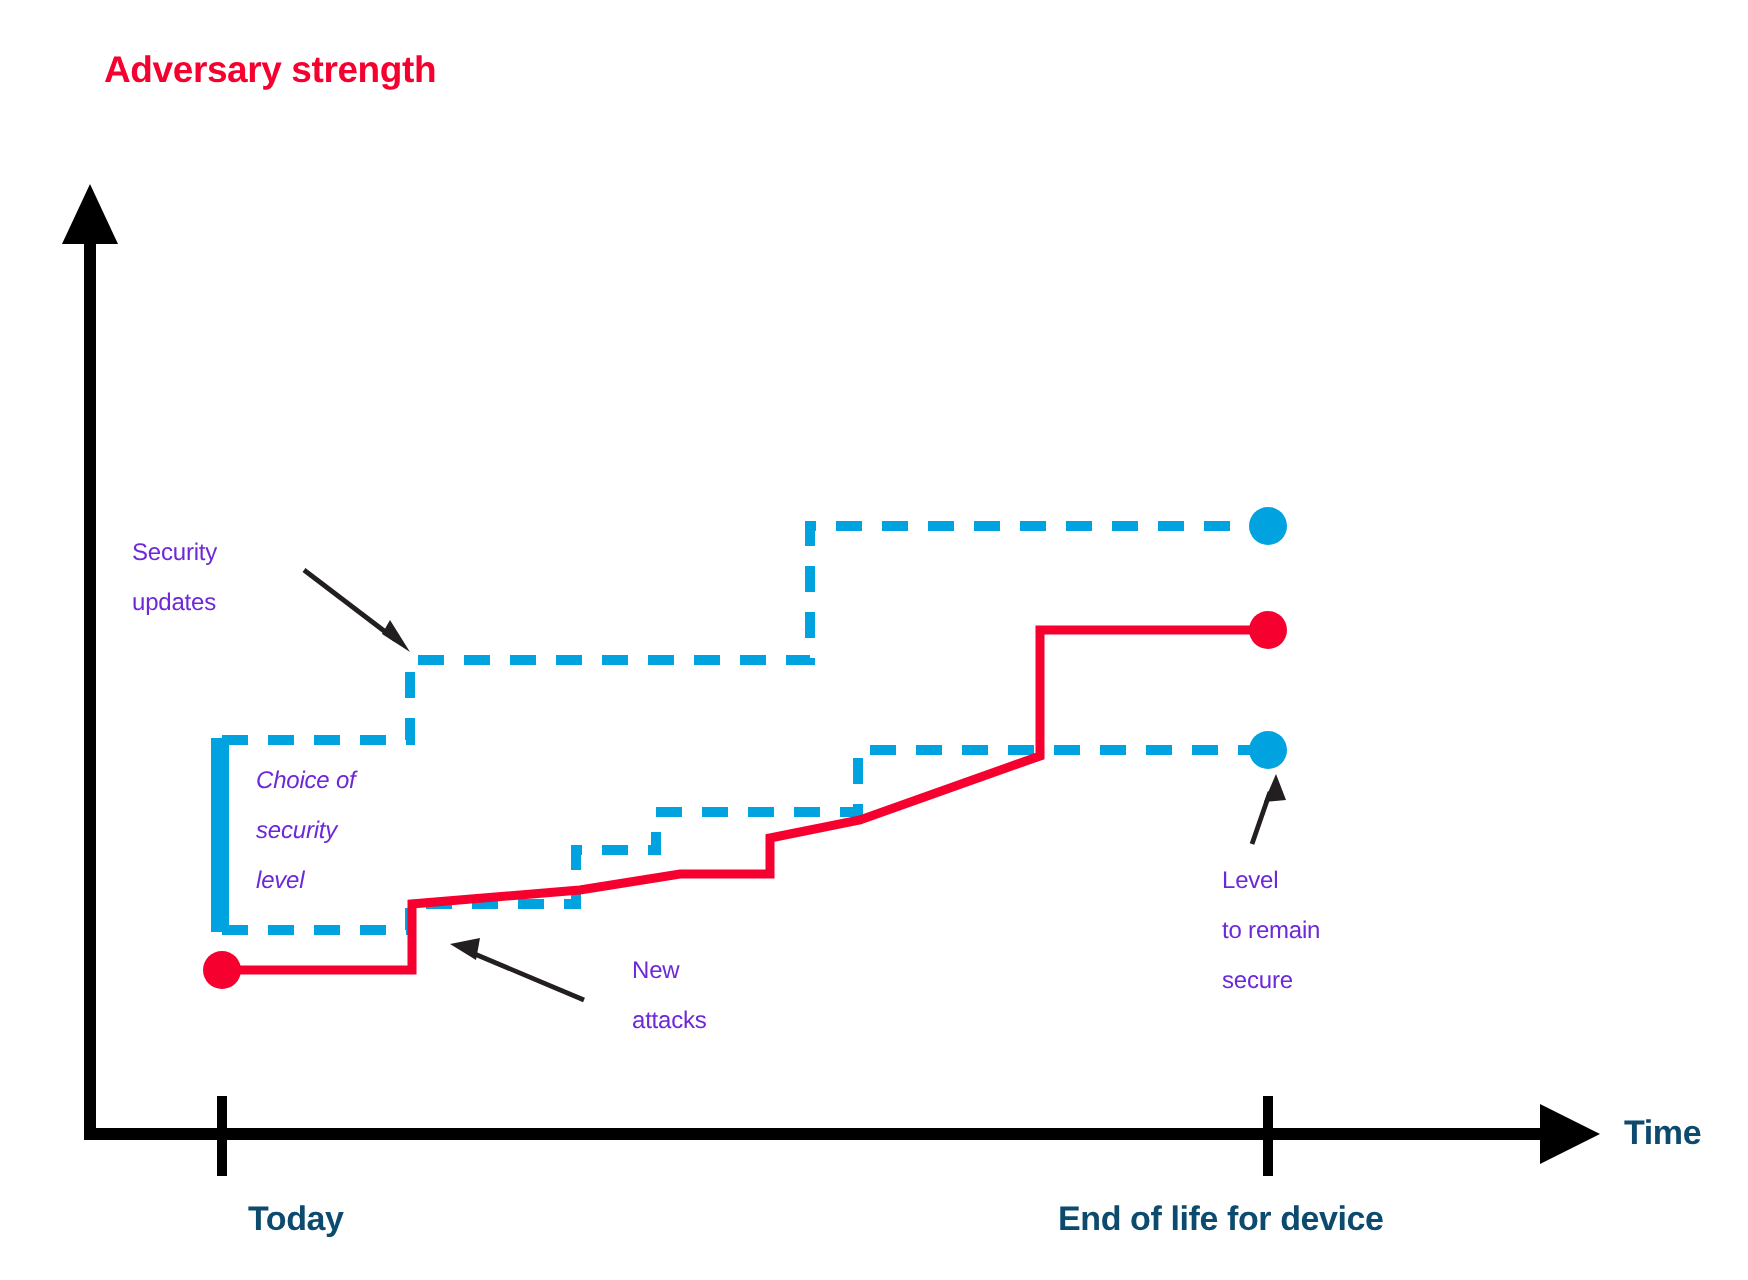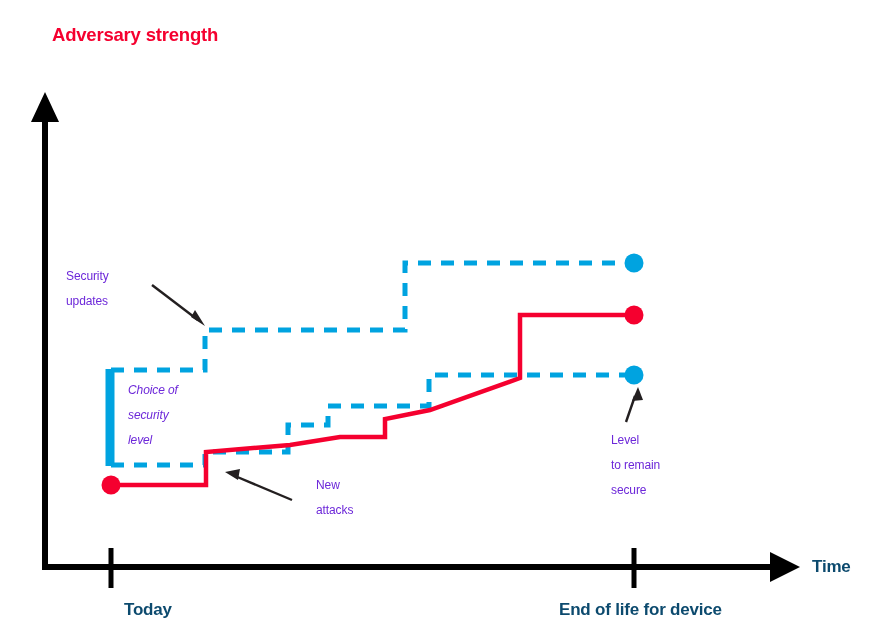--- a/index.html
+++ b/index.html
@@ -47,21 +47,21 @@
 
   .axis-label {
     position: absolute;
     color: #0c4a6e;
     font-weight: bold;
     font-size: 17px;
     letter-spacing: -0.2px;
   }
   #label-time   { left: 812px; top: 557px; }
   #tick-today   { left: 76px;  top: 600px; margin-left: 48px; }
-  #tick-eol     { left: 559px; top: 600px; }
+  #tick-eol     { left: 529px; top: 600px; }
 </style>
 </head>
 <body>
 
 <svg id="canvas" viewBox="0 0 874 640">
 
   <g>
 
     <line x1="45" y1="110" x2="45" y2="570" stroke="#000" stroke-width="6"></line>
 

